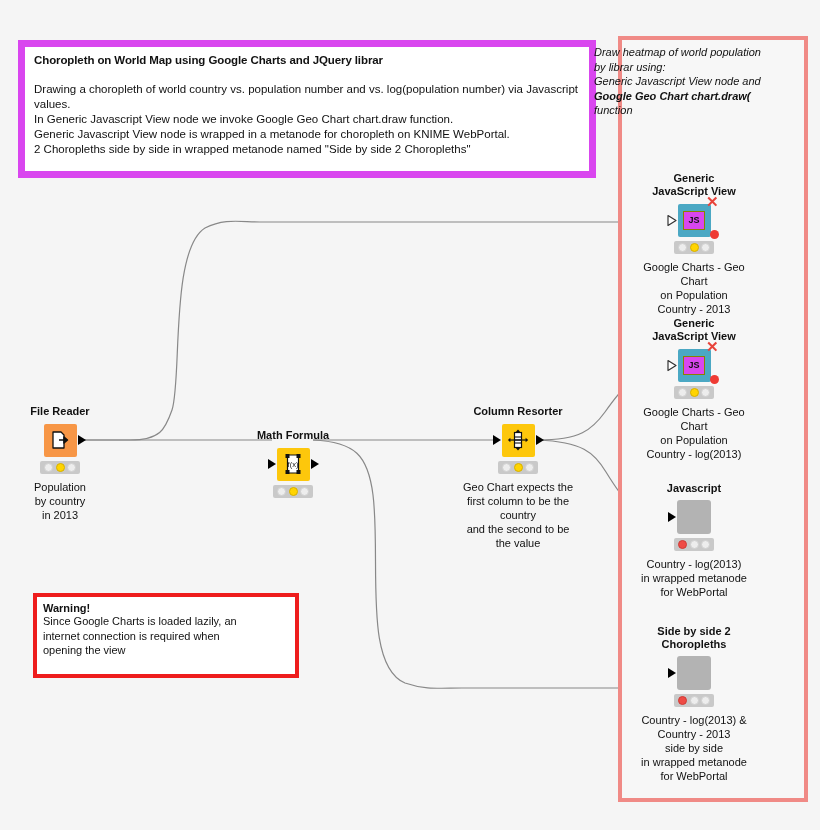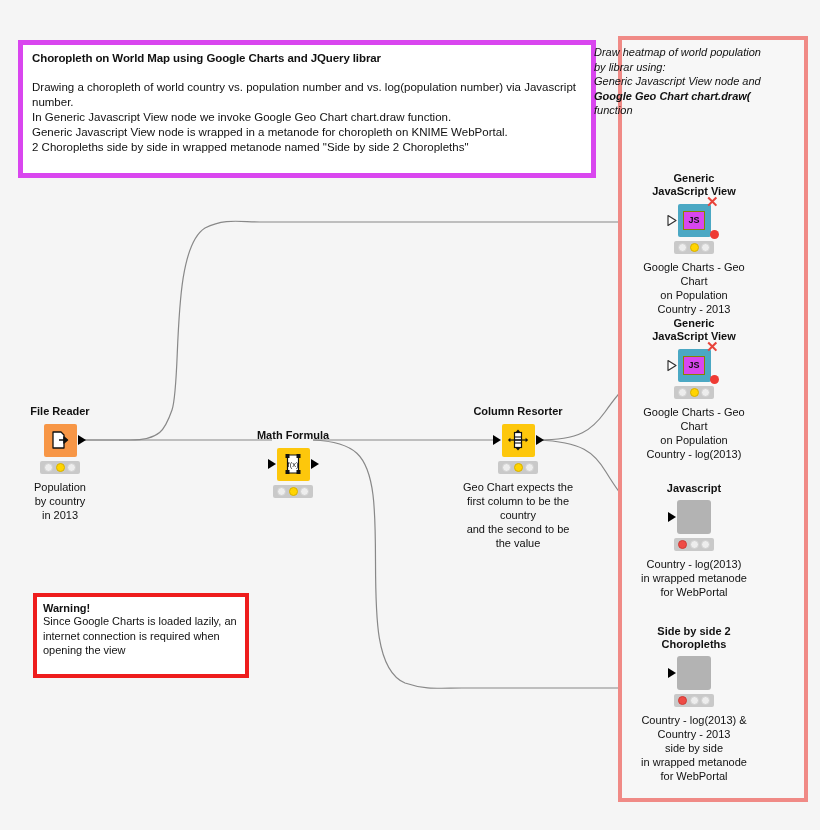--- a/index.html
+++ b/index.html
@@ -25,21 +25,21 @@
   .annot {
     position: absolute;
     box-sizing: border-box;
     background: #ffffff;
   }
   .annot-yellow {
     left: 18px;
     top: 40px;
     width: 578px;
     height: 138px;
-    border: 5px solid #d946ef;
+    border: 7px solid #d946ef;
     background: #5eead4;
     padding: 0;
   }
   .annot-yellow .inner {
     background: #ffffff;
     width: 100%;
     height: 100%;
     box-sizing: border-box;
     padding: 7px 9px 0 9px;
     overflow: hidden;
@@ -56,21 +56,21 @@
     font-size: 11.5px;
     color: #111;
     line-height: 15px;
     margin-top: 16px;
   }
   .annot-yellow .body div { white-space: nowrap; overflow: hidden; }
 
   .annot-red {
     left: 33px;
     top: 593px;
-    width: 216px;
+    width: 266px;
     height: 85px;
     border: 4px solid #ee1c1c;
     background: #ffffff;
     padding: 5px 6px;
   }
   .annot-red .title {
     font-weight: bold;
     font-size: 11px;
     color: #111;
   }
@@ -235,21 +235,21 @@
     <path d="M 538 440 C 580 440 592 430 605 412 C 622 388 632 375 660 371" fill="none" stroke="#888" stroke-width="1.2"></path>
 
     <path d="M 538 440 C 582 442 594 452 606 472 C 622 498 634 516 662 520" fill="none" stroke="#888" stroke-width="1.2"></path>
   </svg>
 
   <div class="annot annot-yellow">
     <div class="inner">
       <div class="title">Choropleth on World Map using Google Charts and JQuery librar</div>
       <div class="body">
         <div>Drawing a choropleth of world country vs. population number and vs. log(population number) via Javascript</div>
-        <div>number.</div>
+        <div>values.</div>
         <div>In Generic Javascript View node we invoke Google Geo Chart chart.draw function.</div>
         <div>Generic Javascript View node is wrapped in a metanode for choropleth on KNIME WebPortal.</div>
         <div>2 Choropleths side by side in wrapped metanode named "Side by side 2 Choropleths"</div>
       </div>
     </div>
   </div>
 
   <div class="annot annot-red">
     <div class="title">Warning!</div>
     <div class="body">

